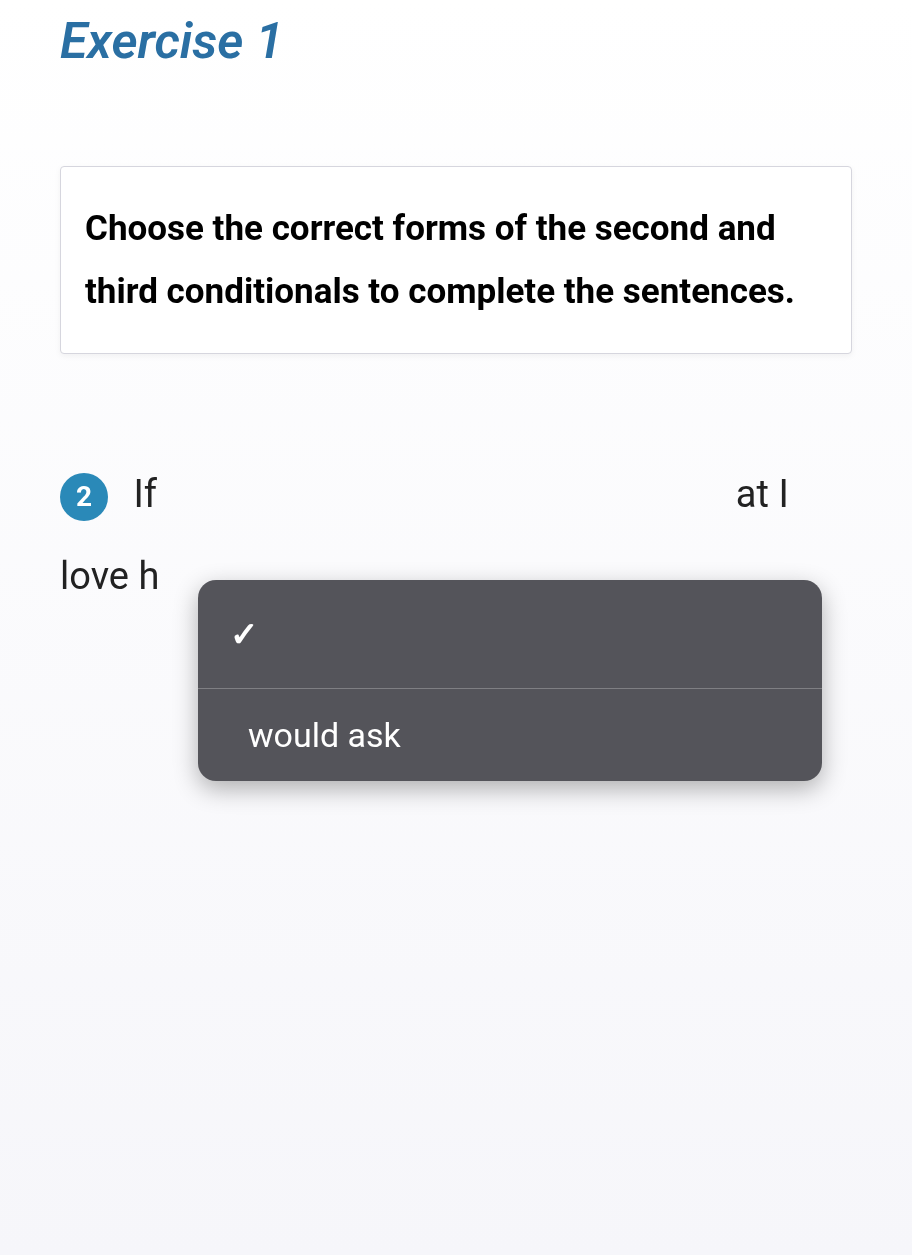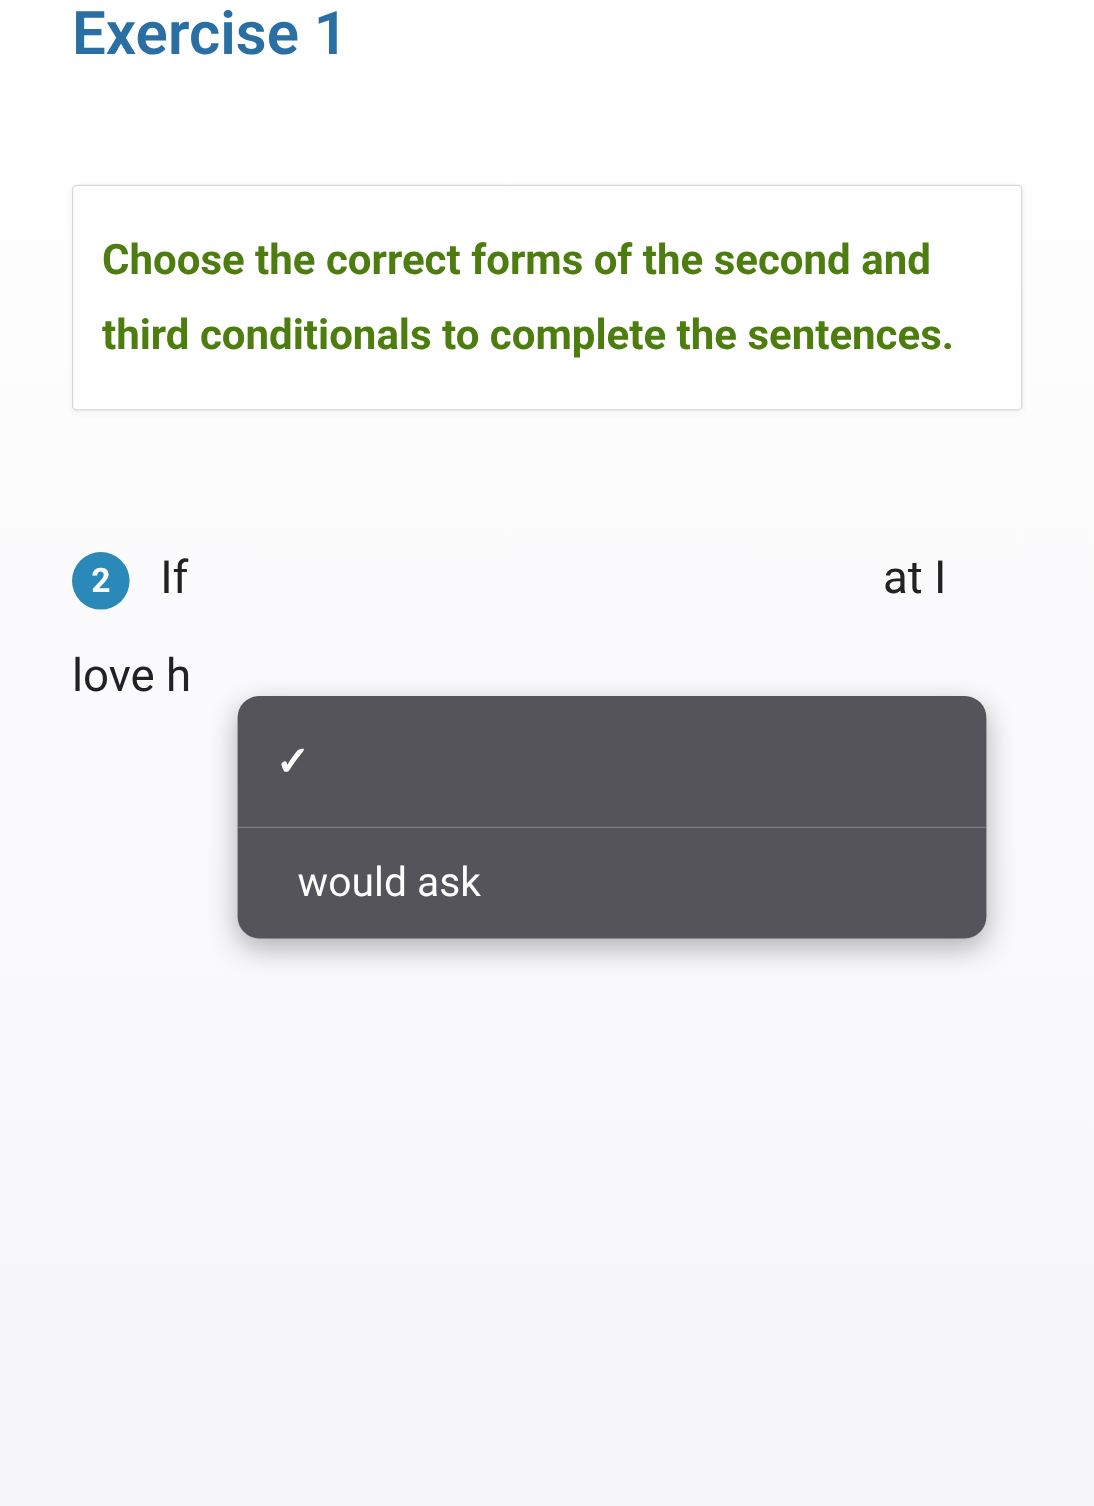--- a/index.html
+++ b/index.html
@@ -11,34 +11,35 @@
     background:linear-gradient(180deg,#ffffff 0%,#f6f6fa 100%);
     position:relative;
     overflow:hidden;
     padding:0 60px 0 60px;
   }
   .title{
     color:#2a6fa3;
     font-size:50px;
     font-weight:600;
     margin:0;
-    padding-top:4px;
+    padding-top:16px;
     line-height:1;
+    font-style:italic;
   }
   .instruction-box{
     margin-top:100px;
     border:1px solid #d6d6de;
     border-radius:4px;
     background:#ffffff;
     box-shadow:0 2px 6px rgba(0,0,0,0.05);
     padding:30px 24px;
     font-size:35px;
     font-weight:700;
     line-height:1.8;
-    color:#4d7c0f;
+    color:#000000;
   }
   .questions{
     margin-top:100px;
     font-size:38px;
     color:#222;
     line-height:2.15;
   }
   .q-row{
     margin-bottom:140px;
   }

